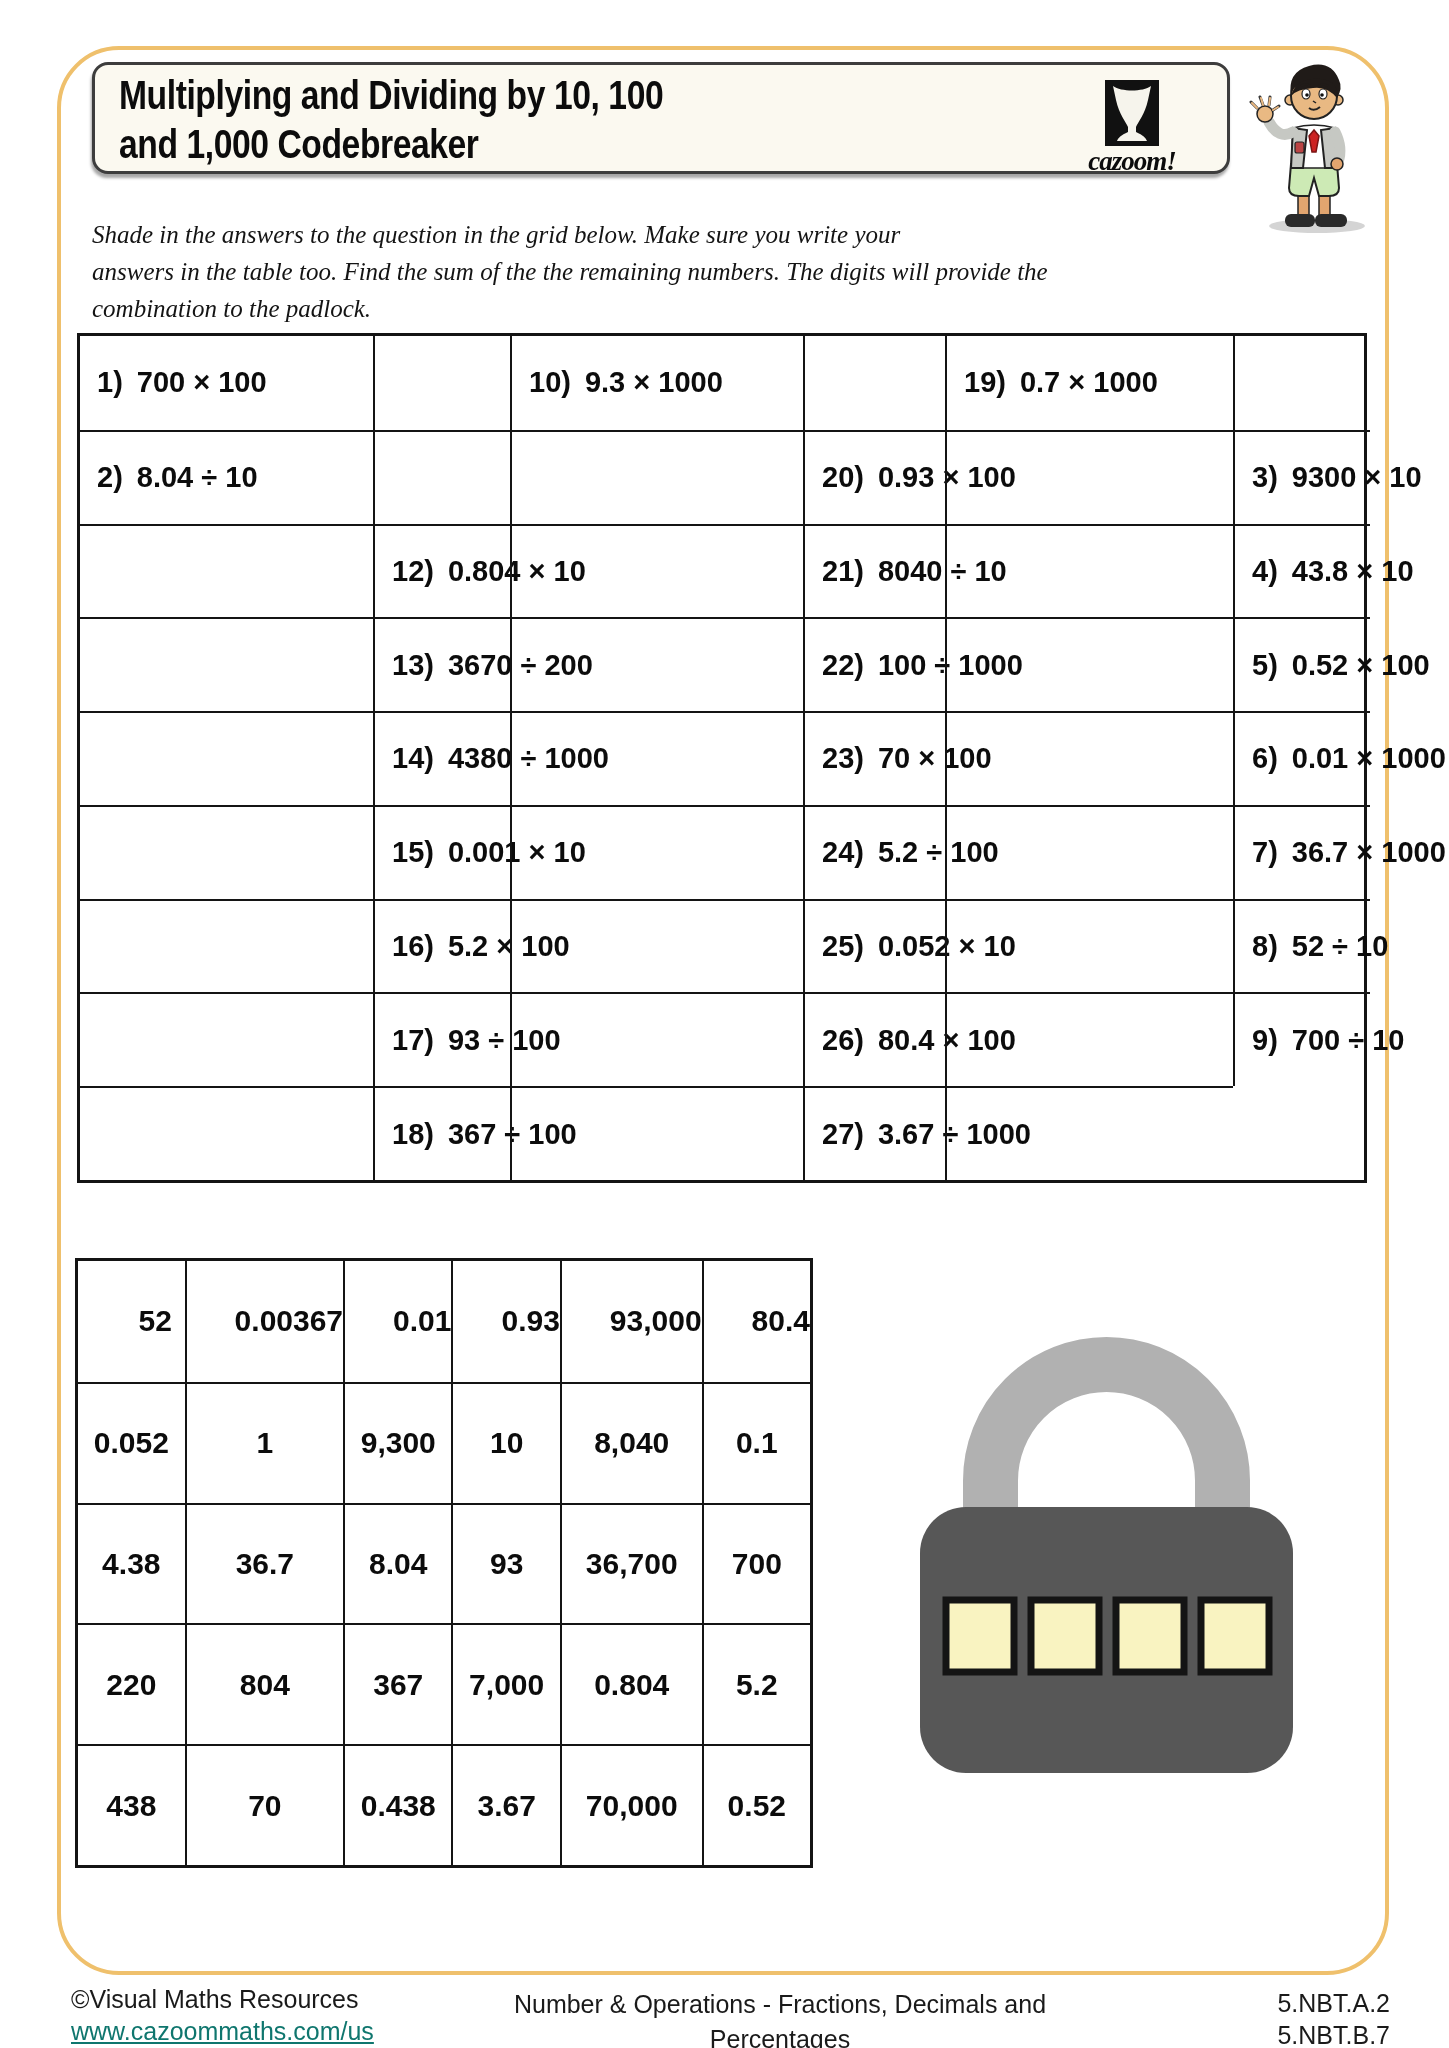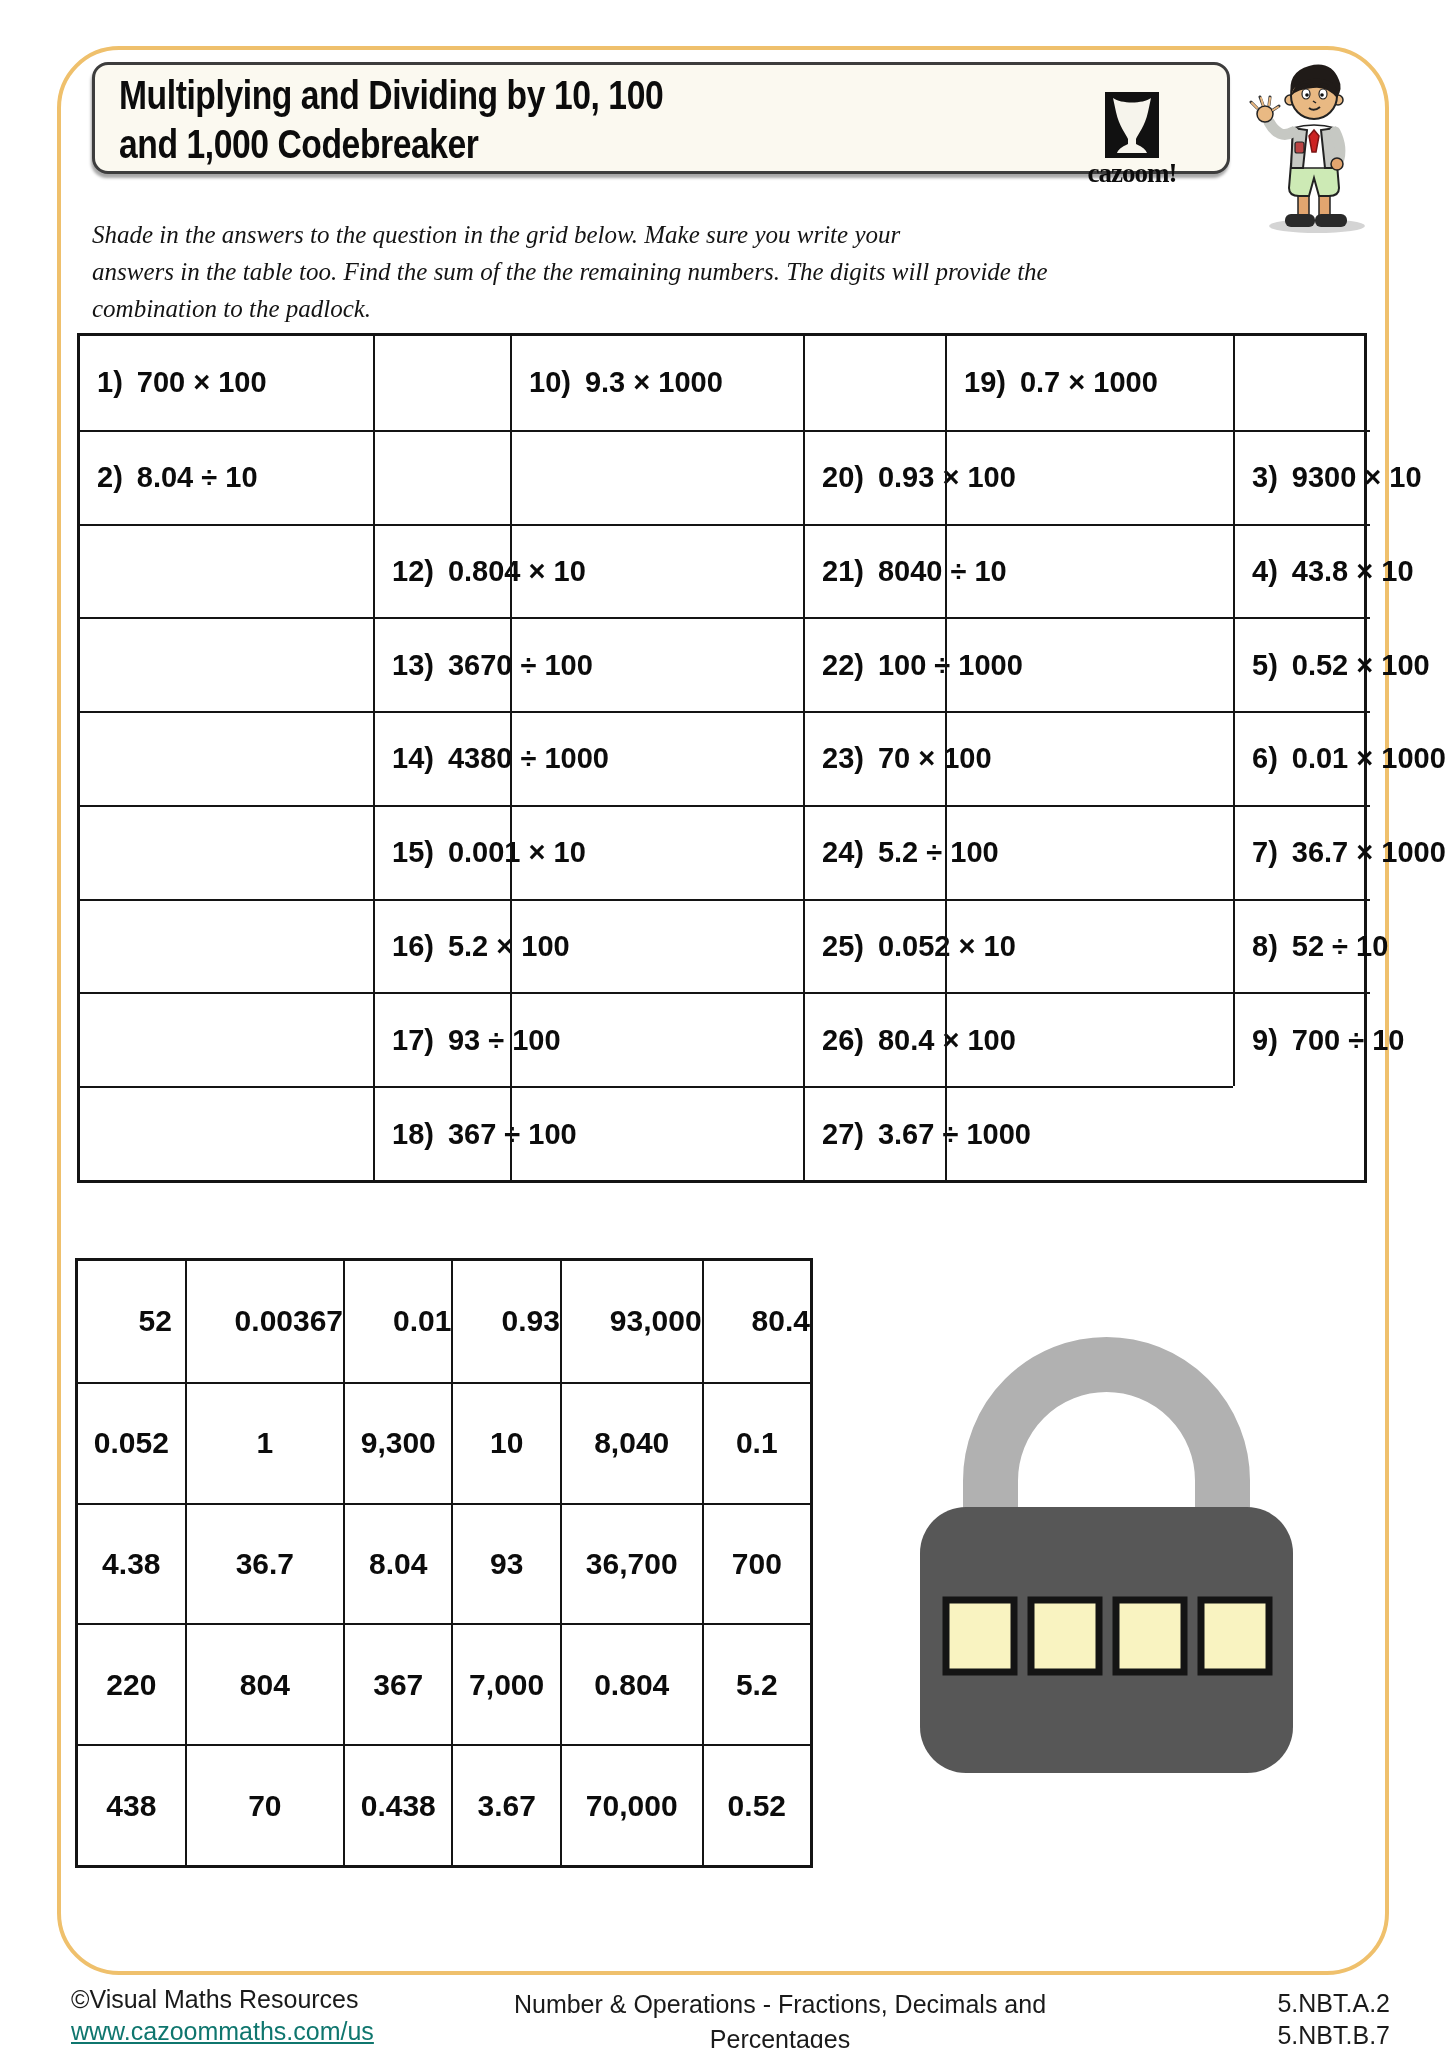--- a/index.html
+++ b/index.html
@@ -1,20 +1,20 @@
 <!DOCTYPE html>
 <html><head>
 <meta charset="utf-8">
 <style>
   html,body{margin:0;padding:0;background:#ffffff;}
   .page{position:relative;width:1449px;height:2048px;background:#ffffff;font-family:"Liberation Sans",sans-serif;overflow:hidden;}
   .outer-border{position:absolute;left:57px;top:46px;width:1332px;height:1929px;border:4px solid #efc06c;border-radius:62px;box-sizing:border-box;}
   .title-box{position:absolute;left:92px;top:62px;width:1138px;height:112px;background:#fbf9f0;border:3px solid #3d3d3d;border-radius:16px;box-shadow:-1px 4px 3px rgba(0,0,0,0.35);box-sizing:border-box;}
   .title{position:absolute;left:24px;top:6px;font-weight:bold;font-size:41px;line-height:49px;color:#0c0c0c;transform:scaleX(0.82);transform-origin:left top;white-space:nowrap;letter-spacing:-0.5px;}
-  .logo{position:absolute;right:30px;top:27px;width:130px;text-align:center;}
+  .logo{position:absolute;right:30px;top:15px;width:130px;text-align:center;font-style:italic;}
   .logo svg{display:block;margin:0 auto;}
   .logo-text{font-family:"Liberation Serif",serif;font-weight:bold;font-size:27px;color:#0c0c0c;margin-top:0px;letter-spacing:-1px;}
   .boy{position:absolute;left:1243px;top:56px;}
   .instructions{position:absolute;left:92px;top:216px;width:1300px;font-family:"Liberation Serif",serif;font-style:italic;font-size:25px;line-height:37px;color:#141414;margin:0;}
   .qtable{position:absolute;left:77px;top:333px;width:1290px;height:850px;display:grid;grid-template-columns:293px 137px 293px 142px 288px 137px;grid-template-rows:repeat(9,1fr);border:3px solid #141414;box-sizing:border-box;background:#ffffff;}
   .qcell,.acell{border-left:2px solid #141414;border-top:2px solid #141414;box-sizing:border-box;}
   .qtable > :nth-child(6n+1){border-left:none;}
   .qtable > :nth-child(-n+6){border-top:none;}
   .qcell{display:flex;align-items:center;padding-left:17px;font-weight:bold;font-size:29px;color:#0c0c0c;white-space:nowrap;}
   .qnum{margin-right:14px;}
@@ -131,21 +131,21 @@
         <span class="qexpr">8040 ÷ 10</span>
       </div>
       <div class="acell"></div>
       <div class="qcell">
         <span class="qnum">4)</span>
         <span class="qexpr">43.8 × 10</span>
       </div>
       <div class="acell"></div>
       <div class="qcell">
         <span class="qnum">13)</span>
-        <span class="qexpr">3670 ÷ 100</span>
+        <span class="qexpr">3670 ÷ 200</span>
       </div>
       <div class="acell"></div>
       <div class="qcell">
         <span class="qnum">22)</span>
         <span class="qexpr">100 ÷ 1000</span>
       </div>
       <div class="acell"></div>
       <div class="qcell">
         <span class="qnum">5)</span>
         <span class="qexpr">0.52 × 100</span>

